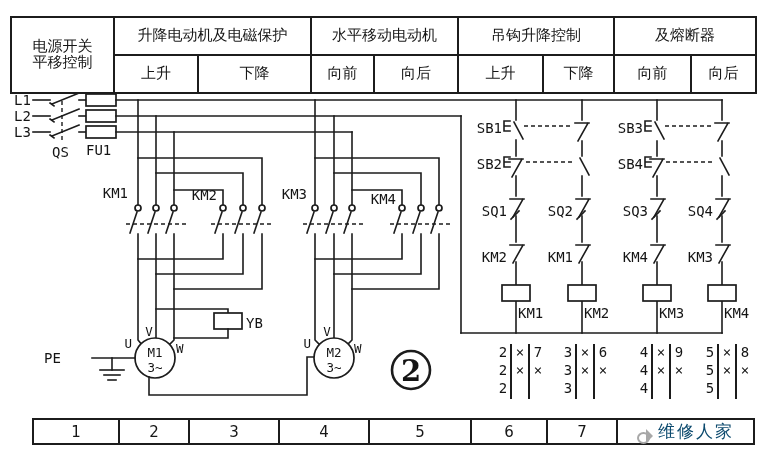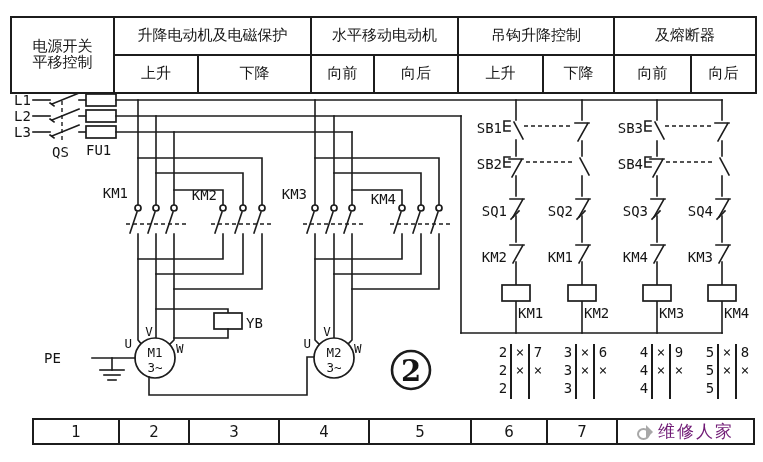--- a/index.html
+++ b/index.html
@@ -39,21 +39,21 @@
   .footer{
     position:absolute;left:32px;top:418px;width:723px;height:27px;
     display:flex;border:2px solid #1c1c1c;box-sizing:border-box;
     font-size:15px;color:#161616;
   }
   .footer .cell{
     border-right:2px solid #1c1c1c;display:flex;align-items:center;justify-content:center;
     box-sizing:border-box;
   }
   .footer .cell:last-child{border-right:none;}
-  .wm{color:#701a75;display:flex;align-items:center;gap:5px;font-size:17px;letter-spacing:2px;}
+  .wm{color:#0c4a6e;display:flex;align-items:flex-end;gap:5px;font-size:17px;letter-spacing:2px;}
   .wm-icon{width:16px;height:14px;position:relative;display:inline-block;}
   .wm-icon:before{content:"";position:absolute;left:0;top:3px;width:9px;height:8px;border-radius:50%;border:2px solid #a8a8a8;}
   .wm-icon:after{content:"";position:absolute;left:9px;top:0;width:0;height:0;
      border-top:7px solid transparent;border-bottom:7px solid transparent;border-left:7px solid #a8a8a8;}
 </style>
 </head>
 <body>
 
 <div class="stage">
 

